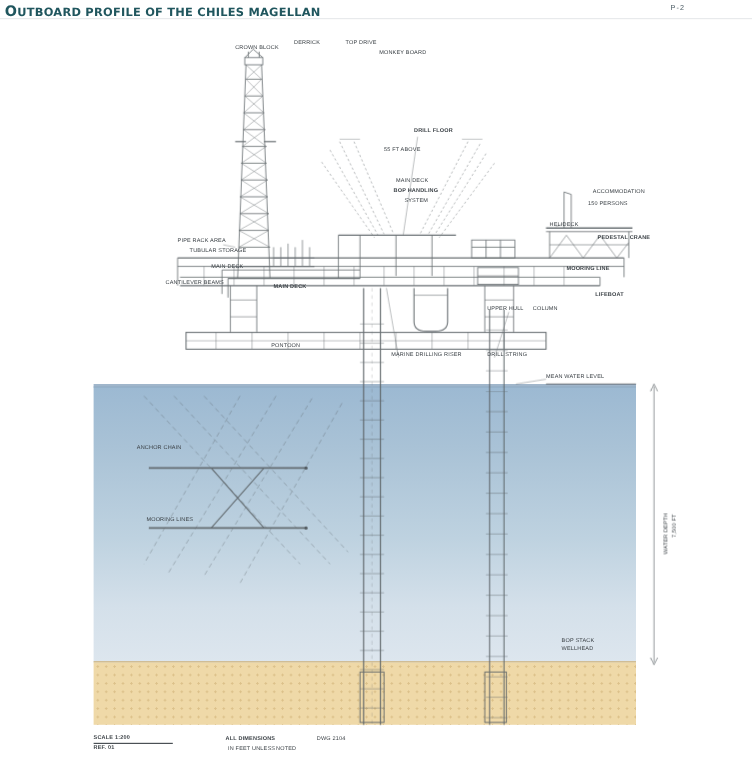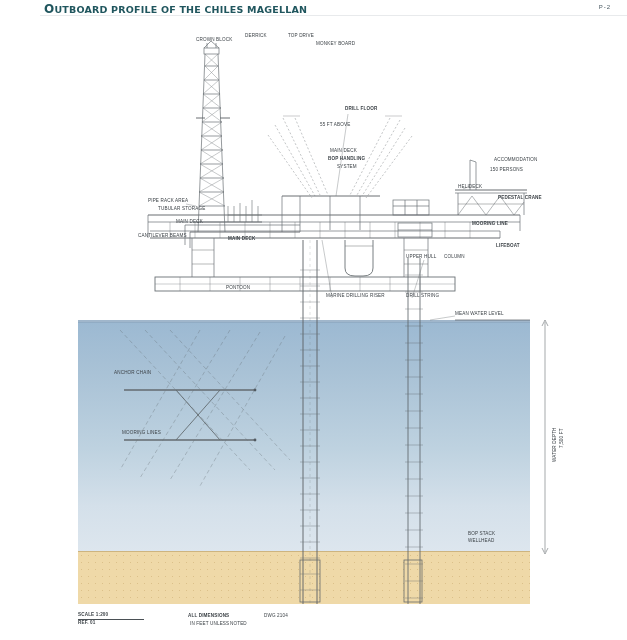--- a/index.html
+++ b/index.html
@@ -6,21 +6,21 @@
   body{
     width:627px;height:640px;
     background:#ffffff;
     font-family:"Liberation Sans", sans-serif;
     position:relative;
     overflow:hidden;
   }
   #page{position:absolute;left:0;top:0;width:627px;height:640px;}
 
   
-  .hdr{position:absolute;left:0;top:0;width:577px;height:17px;margin-left:40px;}
+  .hdr{position:absolute;left:0;top:0;width:577px;height:17px;}
   .hdr-title{
     position:absolute;left:4px;top:2px;
     font-family:"DejaVu Sans", sans-serif;
     font-size:9.5px;letter-spacing:.2px;
     font-weight:bold;
     color:#20565e;
     white-space:nowrap;
     filter:blur(.25px);
   }
   .hdr-title .cap{font-size:12px;}

